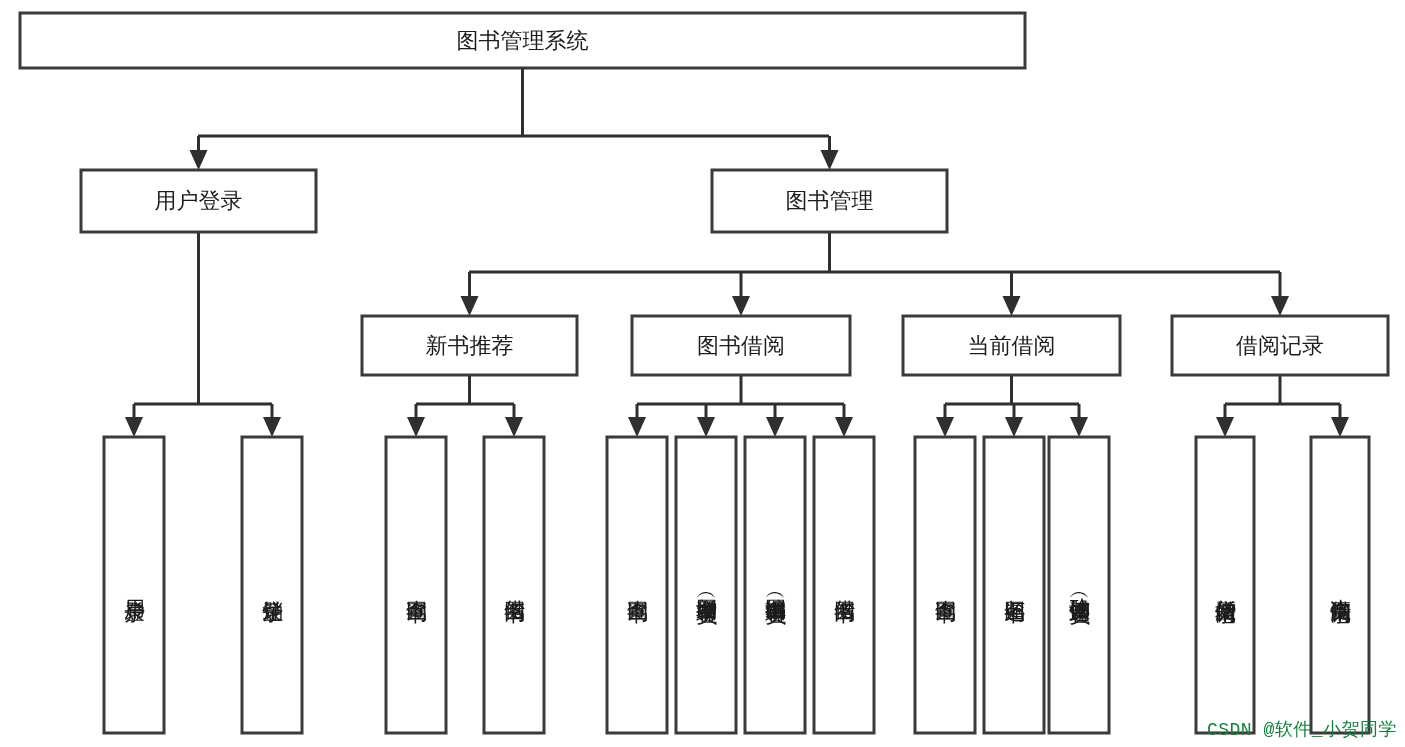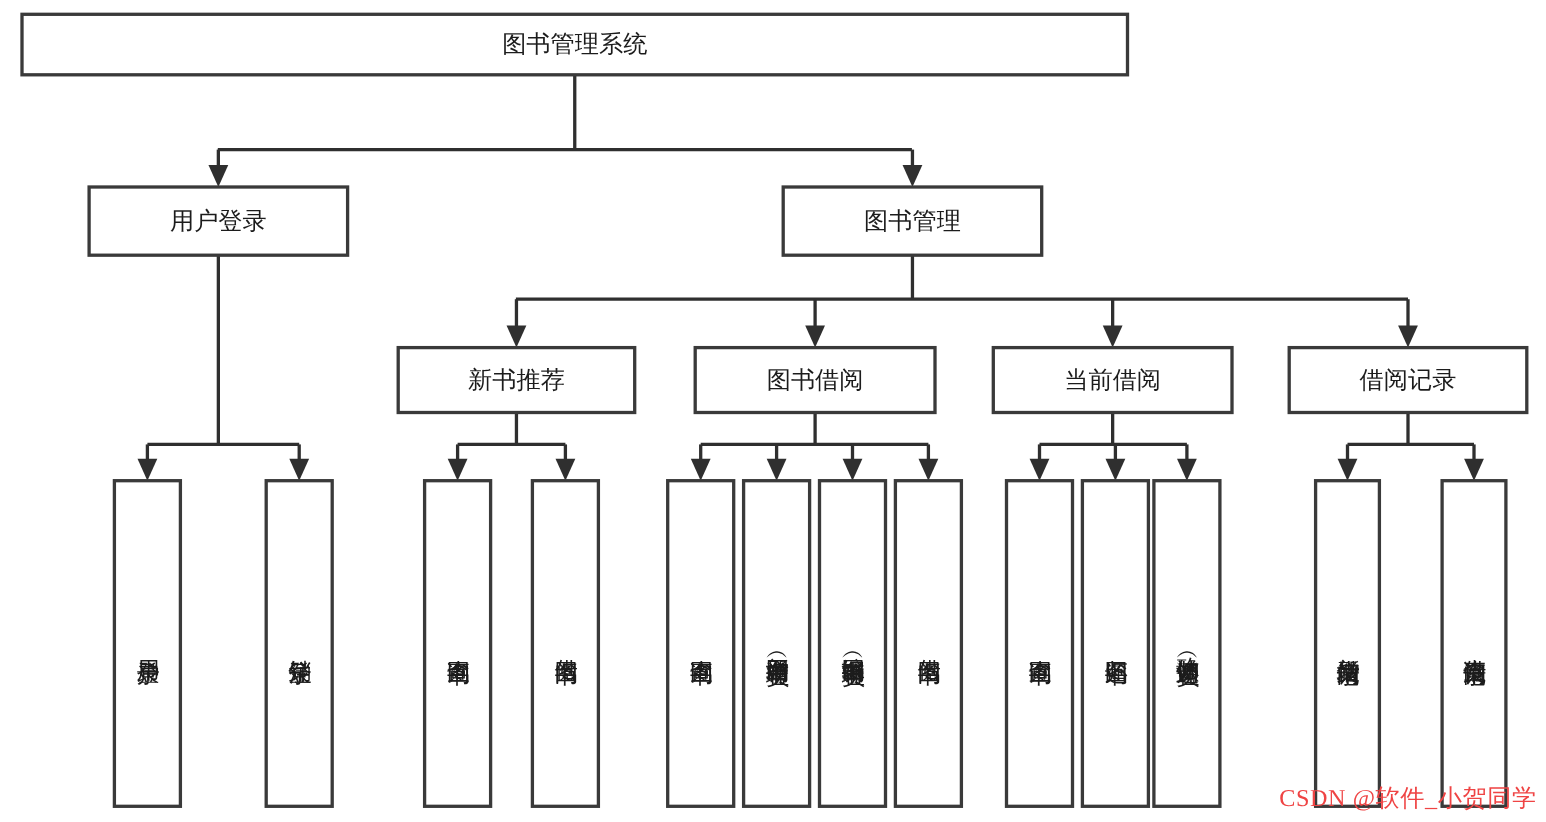--- a/index.html
+++ b/index.html
@@ -59,23 +59,23 @@
     line-height: 1.12;
     color: #1c1c1c;
     letter-spacing: 1px;
     white-space: nowrap;
     text-align: center;
   }
   #watermark {
     position: absolute;
     right: 8px;
     bottom: 6px;
-    font-family: Liberation Serif, serif;
-    font-size: 22px;
-    color: #ef4444;
+    font-family: Liberation Mono, monospace;
+    font-size: 18px;
+    color: #15803d;
     letter-spacing: 0.5px;
     white-space: nowrap;
   }
 </style>
 </head>
 <body>
 
 <div id="page">
 
   <svg id="diagram" viewBox="0 0 1405 747" xmlns="http://www.w3.org/2000/svg">

